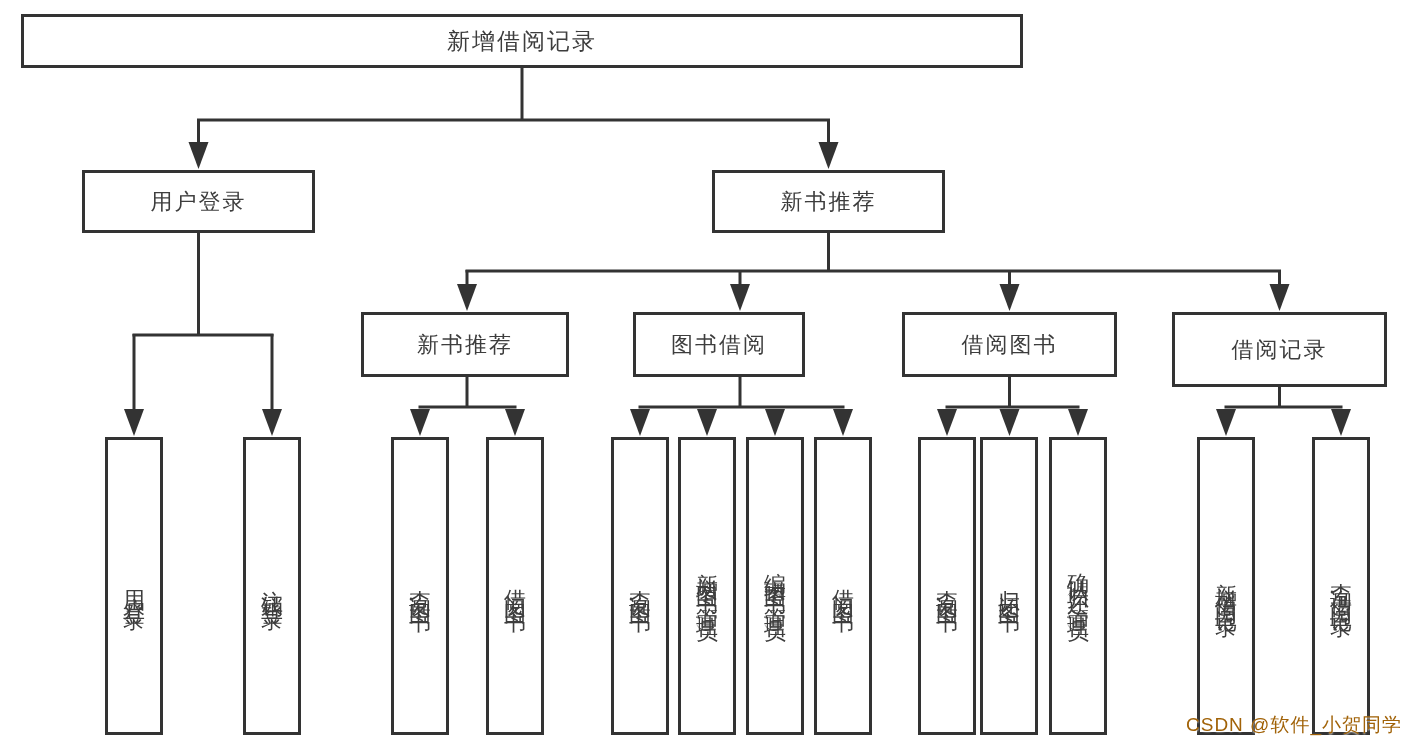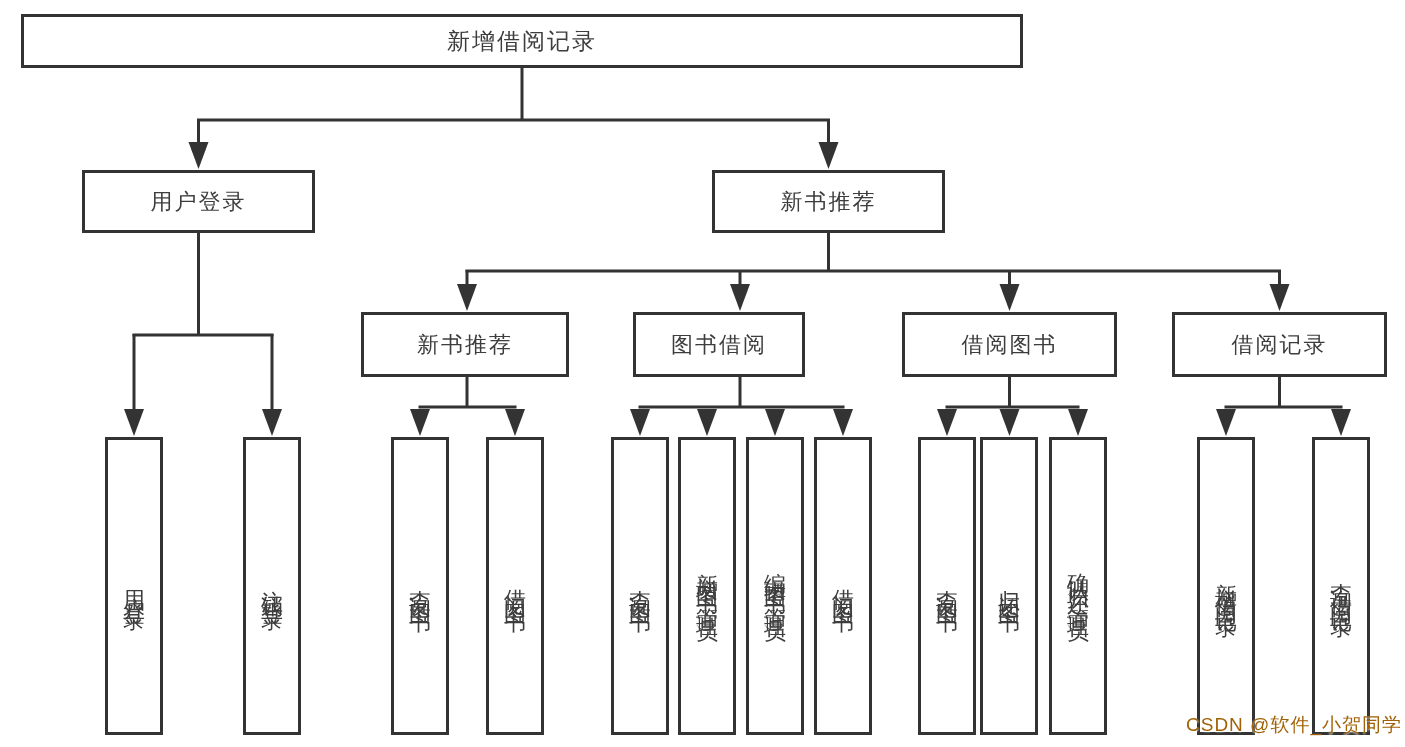--- a/index.html
+++ b/index.html
@@ -117,21 +117,21 @@
   </svg>
 
   <div class="box title" style="left:21px; top:14px; width:1002px; height:54px;">新增借阅记录</div>
 
   <div class="box" style="left:82px; top:170px; width:233px; height:63px;">用户登录</div>
   <div class="box" style="left:712px; top:170px; width:233px; height:63px;">新书推荐</div>
 
   <div class="box" style="left:361px; top:312px; width:208px; height:65px;">新书推荐</div>
   <div class="box" style="left:633px; top:312px; width:172px; height:65px;">图书借阅</div>
   <div class="box" style="left:902px; top:312px; width:215px; height:65px;">借阅图书</div>
-  <div class="box" style="left:1172px; top:312px; width:215px; height:65px;">借阅记录</div>
+  <div class="box" style="left:1172px; top:312px; width:215px; height:75px;">借阅记录</div>
 
   <div class="leaf" style="left:105px;">
     <span>用户登录</span>
   </div>
   <div class="leaf" style="left:243px;">
     <span>注销登录</span>
   </div>
 
   <div class="leaf" style="left:391px;">
     <span>查询图书</span>

